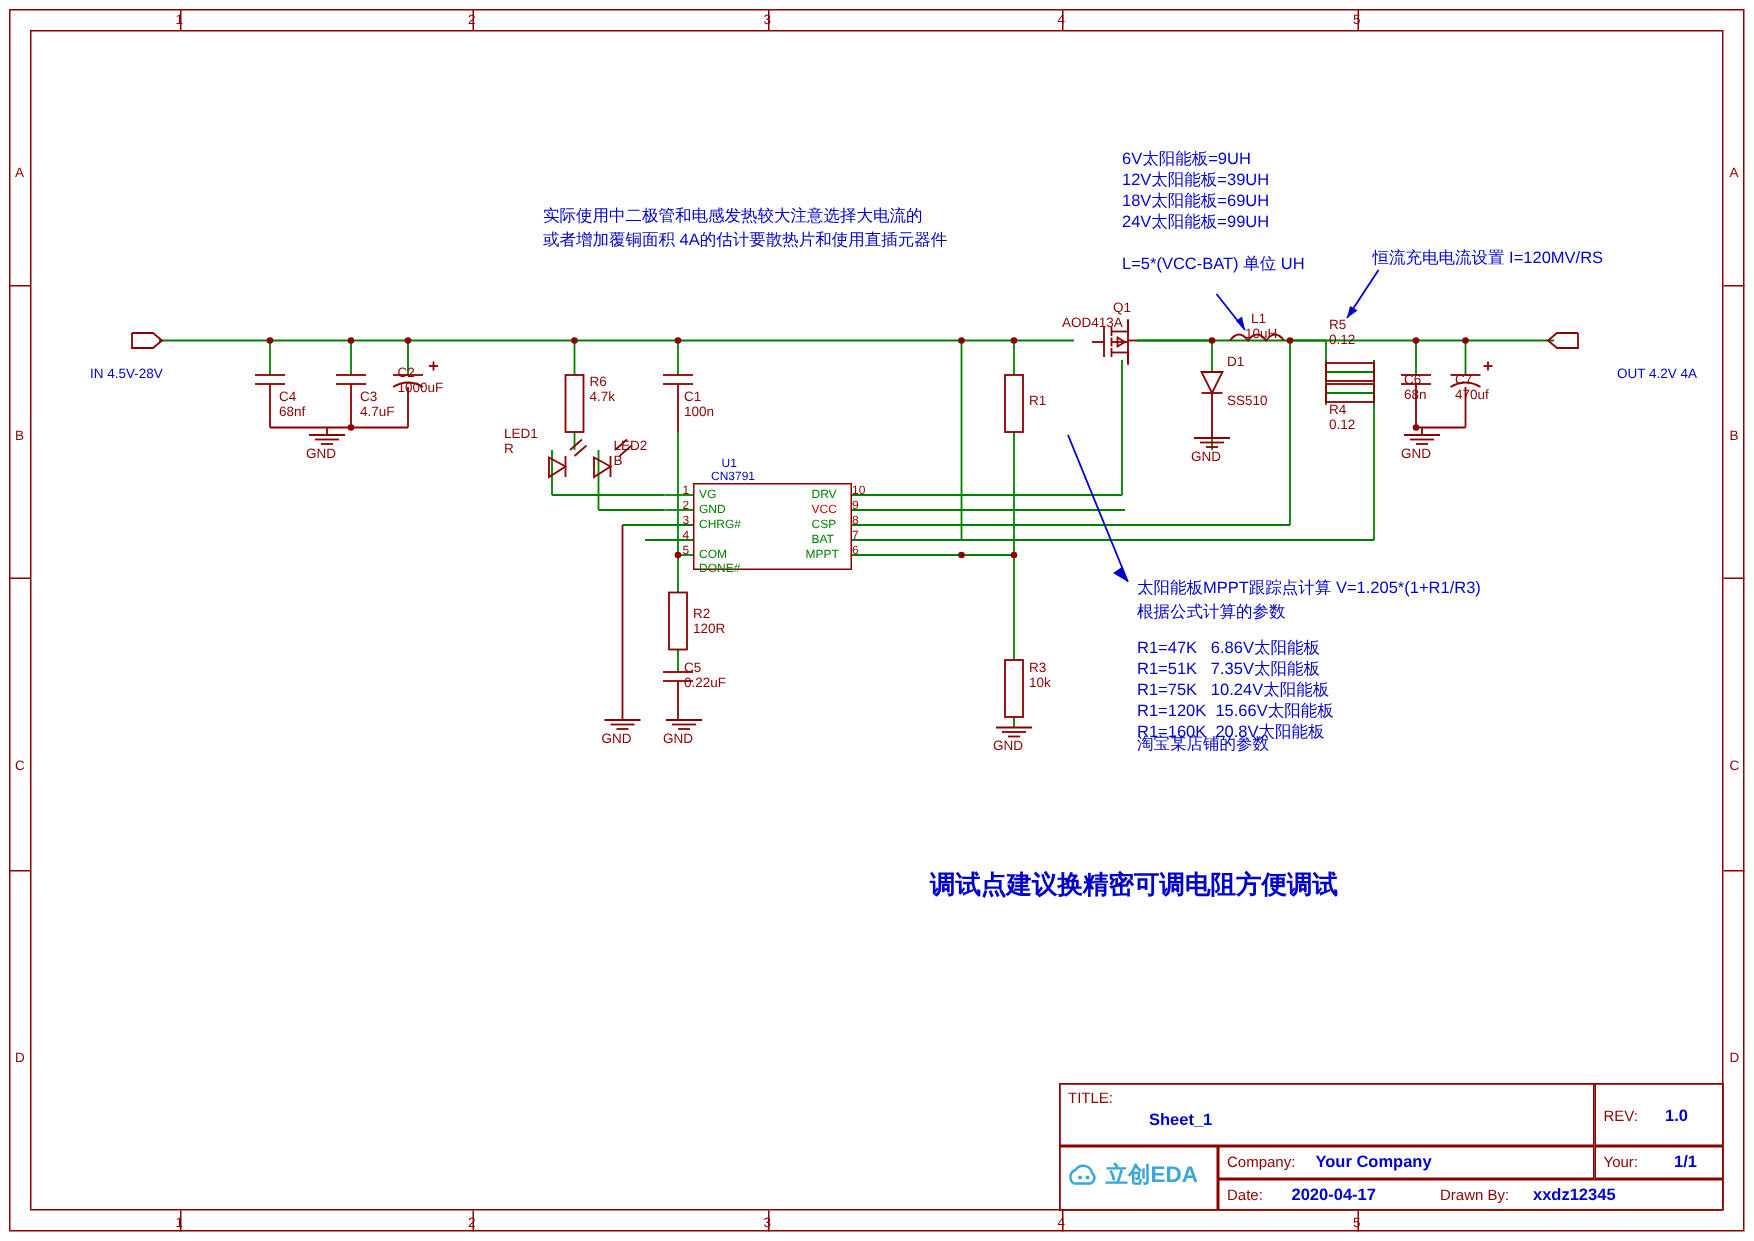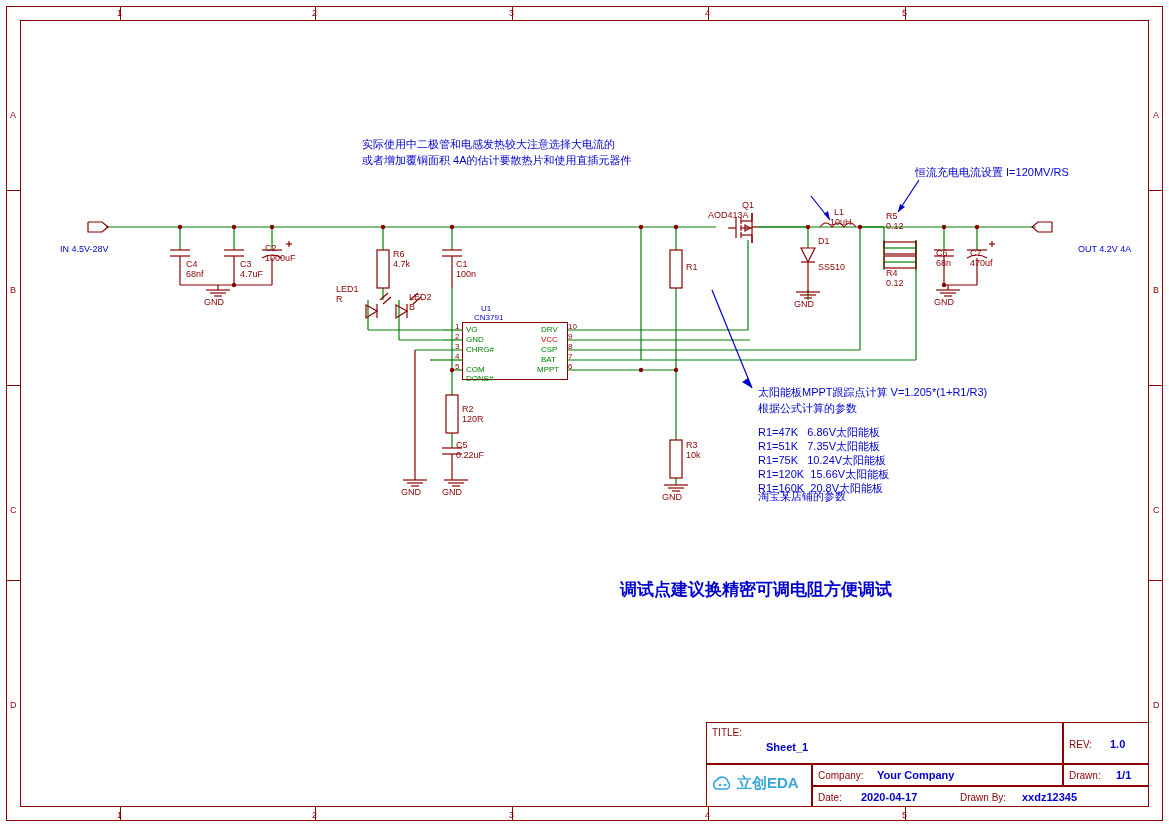--- a/index.html
+++ b/index.html
@@ -359,20 +359,26 @@
   <div class="abs lbl" style="left:204px;top:297px;">GND</div>
   <div class="abs lbl" style="left:401px;top:487px;">GND</div>
   <div class="abs lbl" style="left:442px;top:487px;">GND</div>
   <div class="abs lbl" style="left:662px;top:492px;">GND</div>
   <div class="abs lbl" style="left:794px;top:299px;">GND</div>
   <div class="abs lbl" style="left:934px;top:297px;">GND</div>
 
   <div class="abs note-cn" style="left:362px;top:137px;">实际使用中二极管和电感发热较大注意选择大电流的</div>
   <div class="abs note-cn" style="left:362px;top:153px;">或者增加覆铜面积 4A的估计要散热片和使用直插元器件</div>
 
+  <div class="abs note-cn" style="left:748px;top:99px;">6V太阳能板=9UH
+12V太阳能板=39UH
+18V太阳能板=69UH
+24V太阳能板=99UH
+
+L=5*(VCC-BAT) 单位 UH</div>
 
   <div class="abs note-cn" style="left:915px;top:165px;">恒流充电电流设置 I=120MV/RS</div>
 
   <div class="abs note-cn" style="left:758px;top:385px;">太阳能板MPPT跟踪点计算 V=1.205*(1+R1/R3)</div>
   <div class="abs note-cn" style="left:758px;top:401px;">根据公式计算的参数</div>
   <div class="abs note-cn" style="left:758px;top:425px;">R1=47K   6.86V太阳能板
 R1=51K   7.35V太阳能板
 R1=75K   10.24V太阳能板
 R1=120K  15.66V太阳能板
 R1=160K  20.8V太阳能板</div>
@@ -390,21 +396,21 @@
 
   <div class="abs tb-t" style="left:712px;top:727px;">TITLE:</div>
   <div class="abs tb-v" style="left:766px;top:741px;">Sheet_1</div>
 
   <div class="abs tb-t" style="left:1069px;top:739px;">REV:</div>
   <div class="abs tb-v" style="left:1110px;top:738px;">1.0</div>
 
   <div class="abs tb-t" style="left:818px;top:770px;">Company:</div>
   <div class="abs tb-v" style="left:877px;top:769px;">Your Company</div>
 
-  <div class="abs tb-t" style="left:1069px;top:770px;">Drawn:</div>
+  <div class="abs tb-t" style="left:1069px;top:770px;">Your:</div>
   <div class="abs tb-v" style="left:1116px;top:769px;">1/1</div>
 
   <div class="abs tb-t" style="left:818px;top:792px;">Date:</div>
   <div class="abs tb-v" style="left:861px;top:791px;">2020-04-17</div>
   <div class="abs tb-t" style="left:960px;top:792px;">Drawn By:</div>
   <div class="abs tb-v" style="left:1022px;top:791px;">xxdz12345</div>
 
   <svg class="abs" style="left:712px;top:776px;" width="22" height="18">
     <path d="M4,13 a5,5 0 0 1 1,-9 a6,6 0 0 1 11,2 a4,4 0 0 1 -1,7 z" fill="none" stroke="#3aa7dc" stroke-width="1.6"></path>
     <circle cx="8" cy="9" r="1.3" fill="#3aa7dc"></circle>

